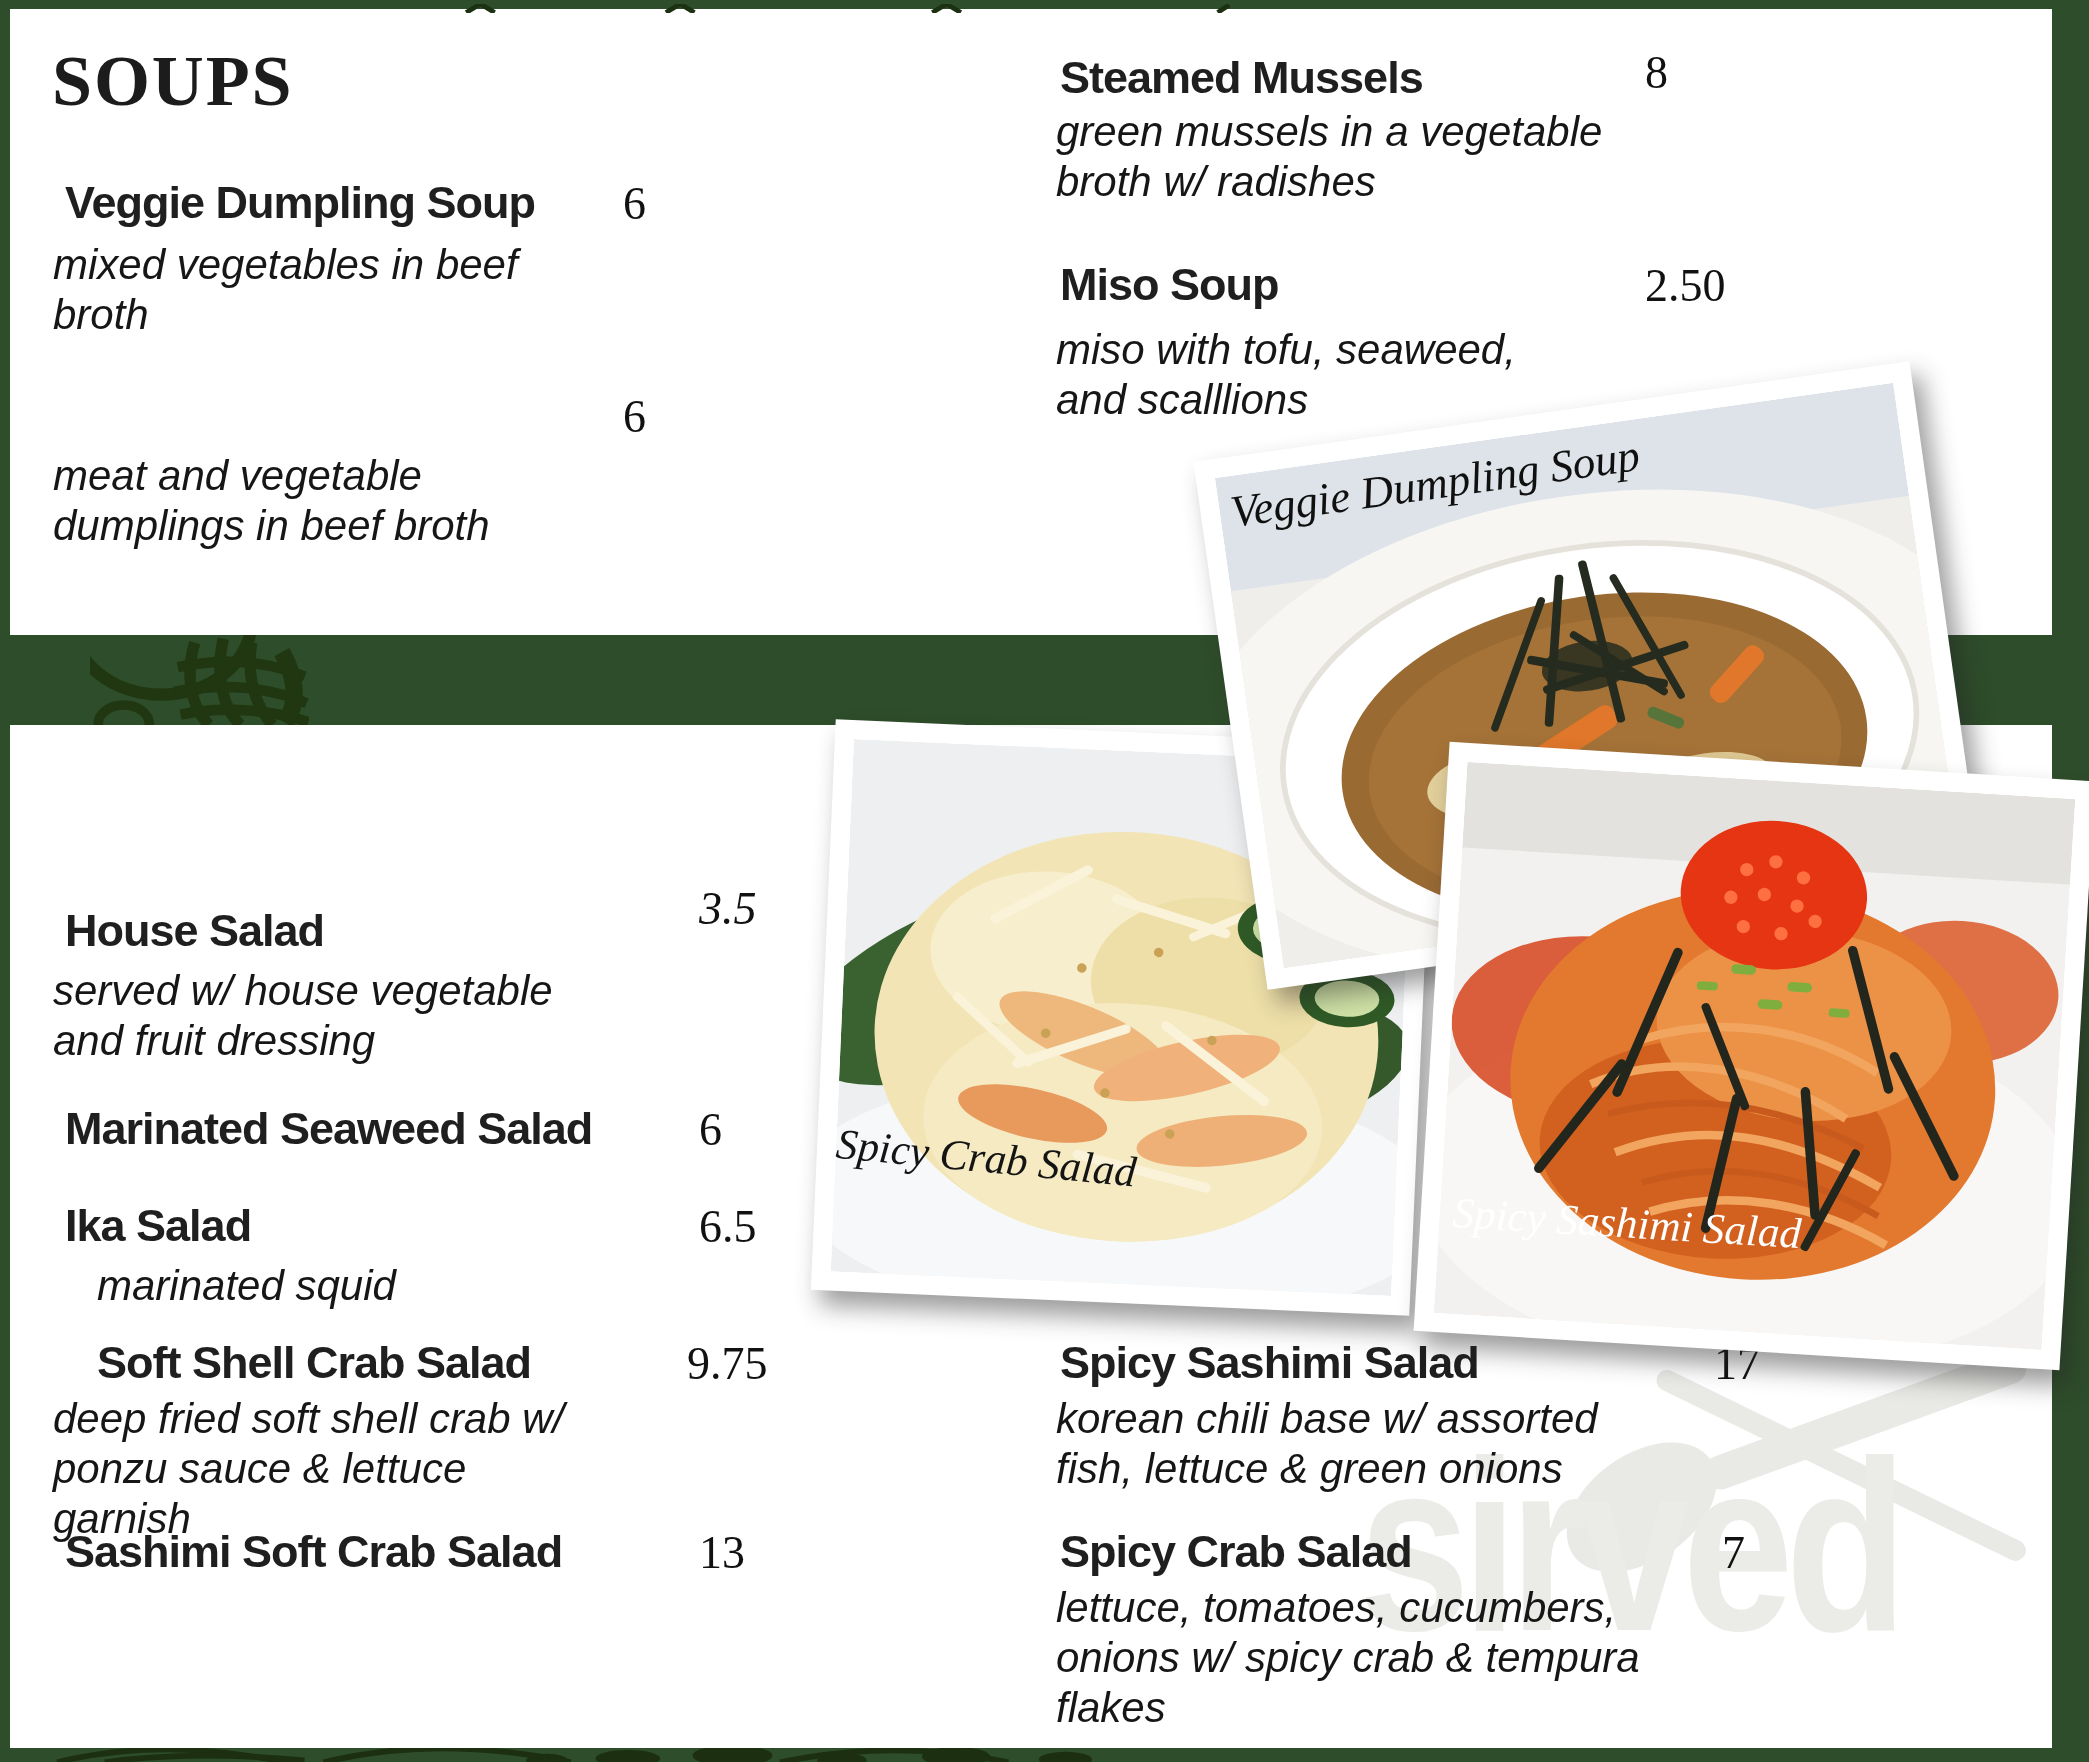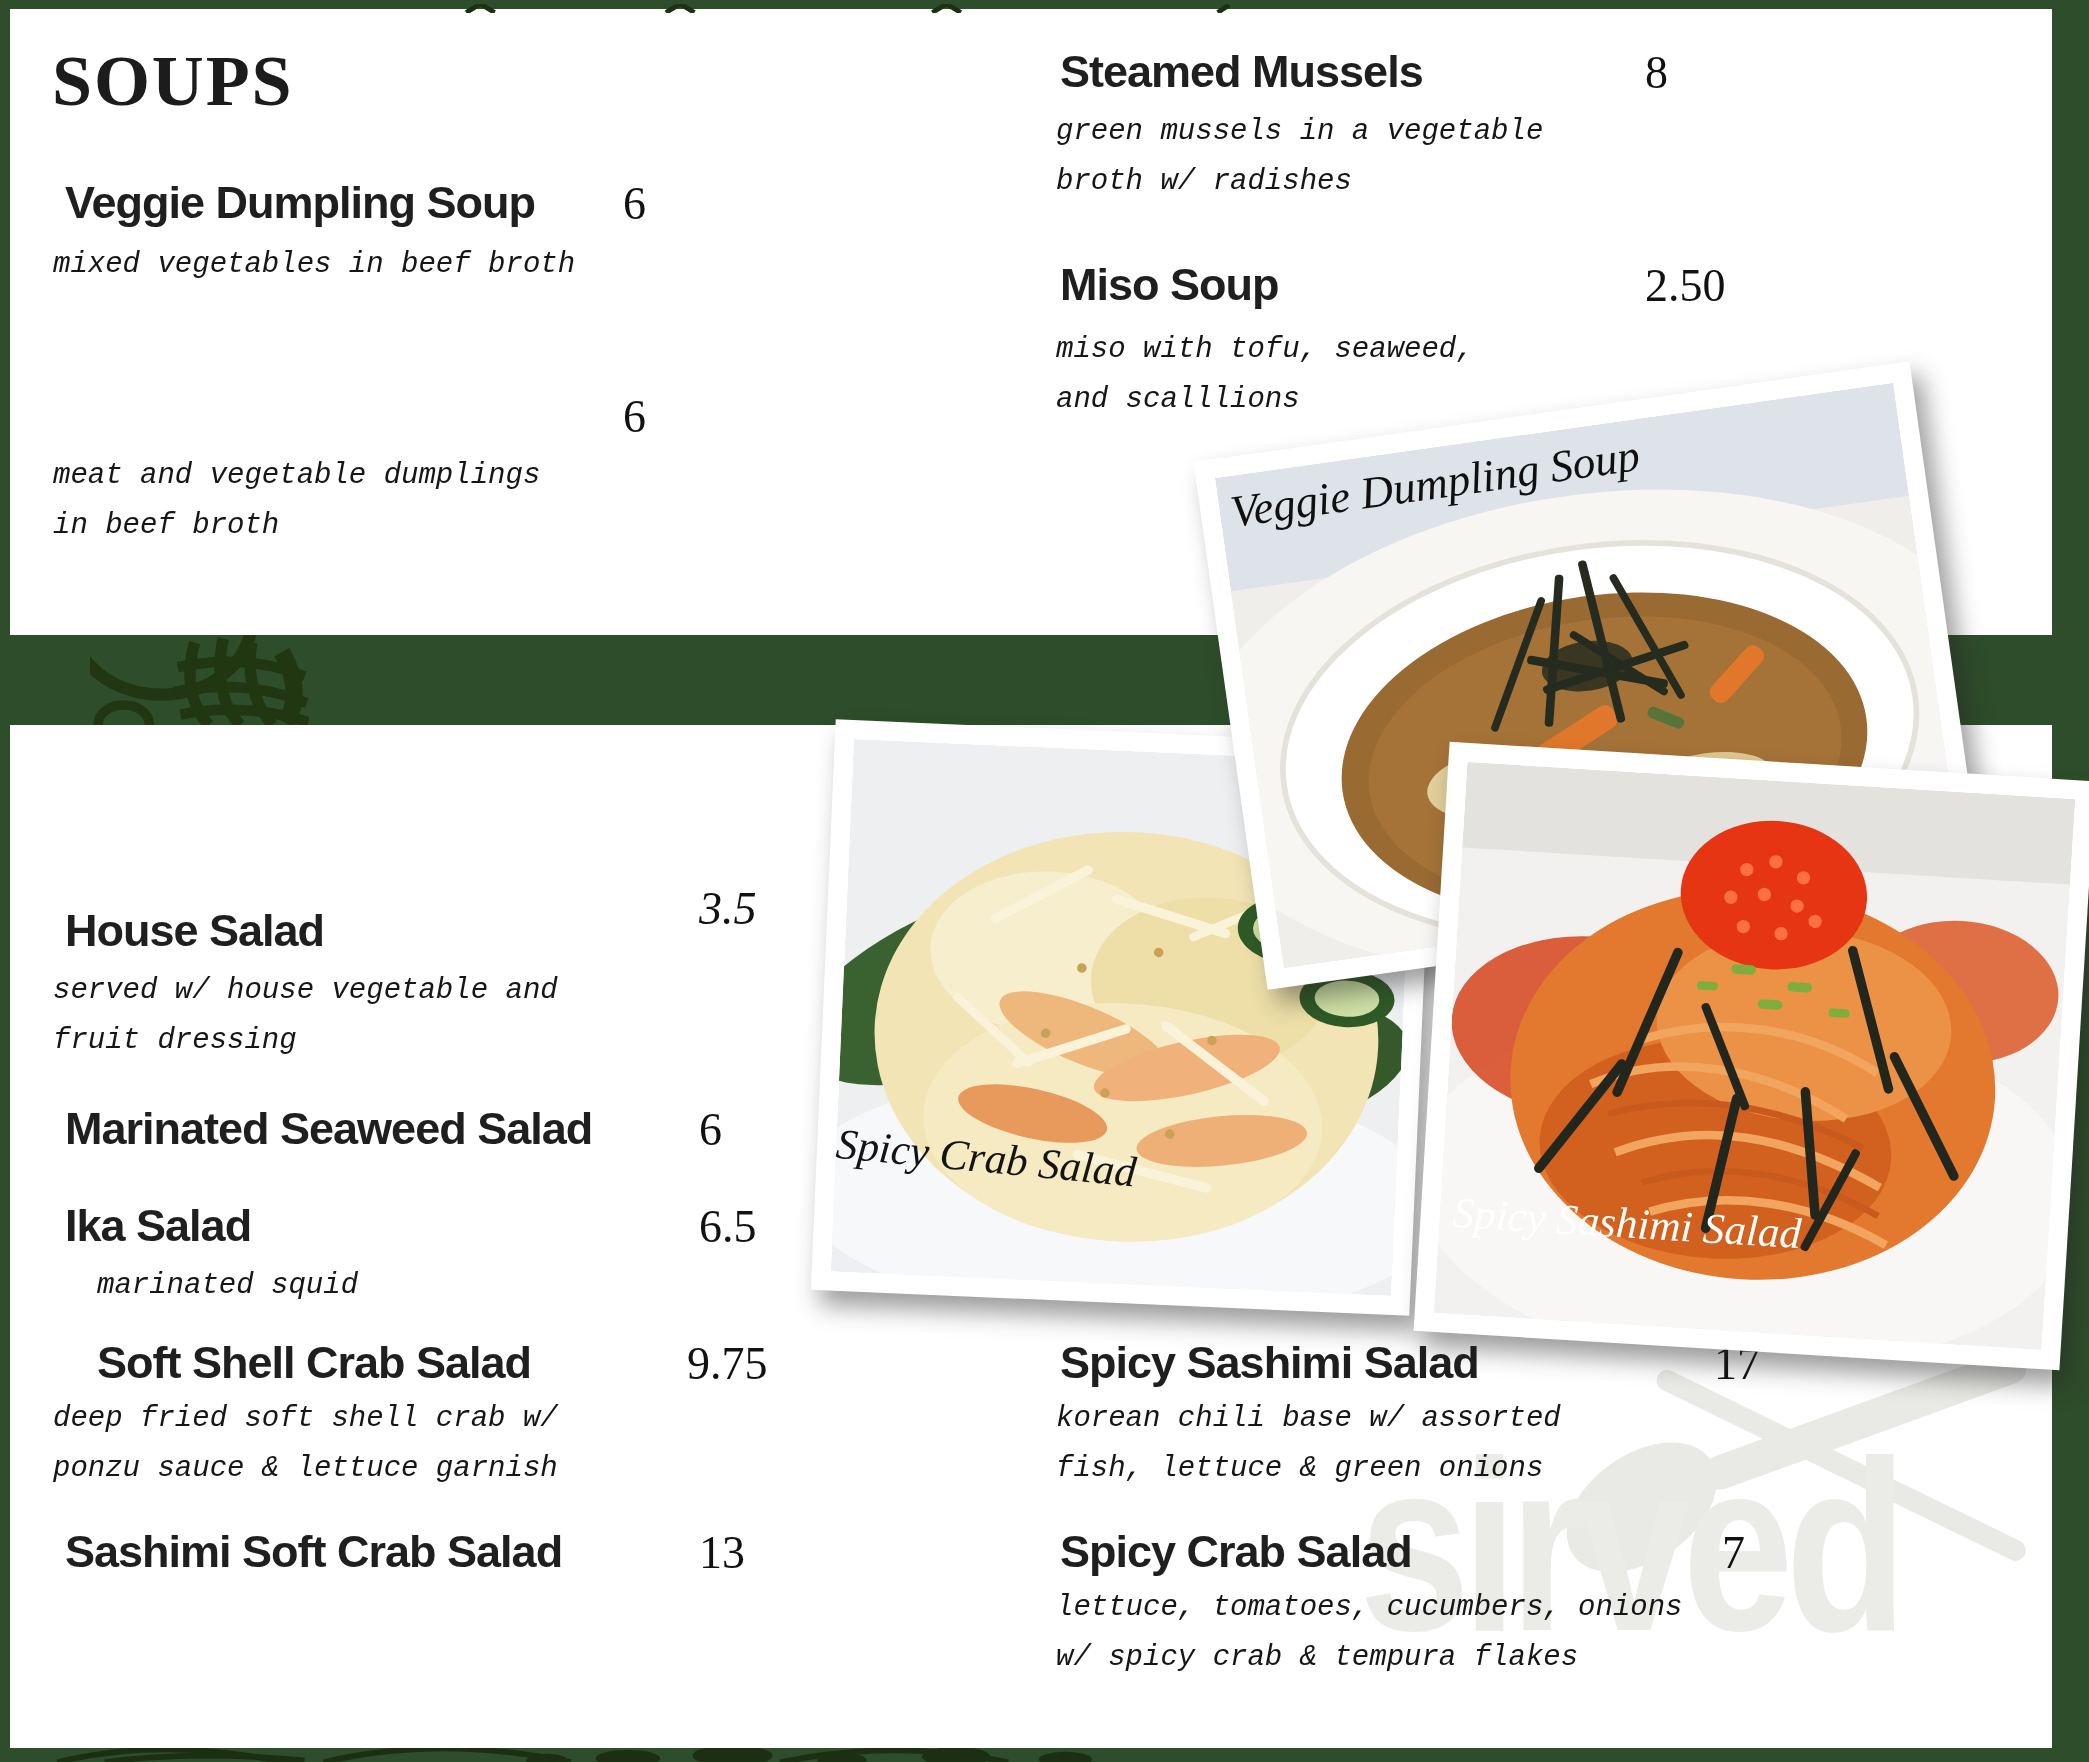--- a/index.html
+++ b/index.html
@@ -13,22 +13,22 @@
   #band{position:absolute;left:0;top:635px;width:2090px;height:90px;background:#2e4d2a;z-index:1;}
   .panel{position:absolute;background:#ffffff;z-index:0;}
   #panel-top{left:9.5px;top:8.6px;width:2042px;height:627px;}
   #panel-bottom{left:9.5px;top:726px;width:2042px;height:1022px;}
 
   .hd{position:absolute;z-index:4;font-family:"Liberation Serif",serif;font-weight:bold;
       font-size:72px;letter-spacing:1.9px;color:#1c1c1c;white-space:nowrap;}
   .nm{position:absolute;z-index:4;font-family:"Liberation Sans",sans-serif;font-weight:bold;
       font-size:45px;letter-spacing:-1px;color:#1f1f1f;white-space:nowrap;}
   .pr{position:absolute;z-index:4;font-family:"Liberation Serif",serif;font-size:46px;color:#111111;white-space:nowrap;}
-  .ds{position:absolute;z-index:4;font-family:Liberation Mono, monospace;font-style:italic;
-      font-size:29px;line-height:50px;color:#161616;}
+  .ds{position:absolute;z-index:4;font-family:Liberation Sans, sans-serif;font-style:italic;
+      font-size:42px;line-height:50px;color:#161616;}
 
   .photo{position:absolute;background:#ffffff;box-shadow:9.5px 15px 25px rgba(35,35,35,.45);}
   .ph-img{position:absolute;left:19px;top:19px;right:19px;bottom:19px;overflow:hidden;}
   .ph-img svg{display:block;width:100%;height:100%;}
   #photo-soup{left:1227px;top:409px;width:723px;height:533px;transform:rotate(-8deg);z-index:6;}
   #photo-crab{left:823px;top:732px;width:599px;height:571px;transform:rotate(2.5deg);z-index:5;}
   #photo-sashimi{left:1431px;top:761px;width:647px;height:590px;transform:rotate(3.5deg);z-index:7;}
   .plabel{position:absolute;z-index:3;font-family:"Liberation Serif",serif;font-style:italic;white-space:nowrap;}
   #label-soup{left:30px;top:28.5px;font-size:45px;color:#101010;}
   #label-crab{left:19px;top:407px;font-size:43px;color:#141414;transform:rotate(3deg);}
@@ -109,21 +109,21 @@
 
   <div class="hd" style="left:52px;top:40px;">SOUPS</div>
 
   <div class="nm" style="left:65px;top:177px;">Veggie Dumpling Soup</div>
   <div class="pr" style="left:623px;top:177px;">6</div>
   <div class="ds" style="left:53px;top:240px;width:552px;">mixed vegetables in beef broth</div>
 
   <div class="pr" style="left:623px;top:390px;">6</div>
   <div class="ds" style="left:53px;top:451px;width:514px;">meat and vegetable dumplings in beef broth</div>
 
-  <div class="nm" style="left:1060px;top:46px;text-align:center;">Steamed Mussels</div>
+  <div class="nm" style="left:1060px;top:52px;text-align:center;">Steamed Mussels</div>
   <div class="pr" style="left:1645px;top:46px;">8</div>
   <div class="ds" style="left:1056px;top:107px;width:561px;">green mussels in a vegetable broth w/ radishes</div>
 
   <div class="nm" style="left:1060px;top:259px;">Miso Soup</div>
   <div class="pr" style="left:1645px;top:259px;">2.50</div>
   <div class="ds" style="left:1056px;top:325px;width:476px;">miso with tofu, seaweed, and scalllions</div>
 
 
   <div class="nm" style="left:65px;top:905px;">House Salad</div>
   <div class="pr" style="left:699px;top:882px;font-style:italic;">3.5</div>

